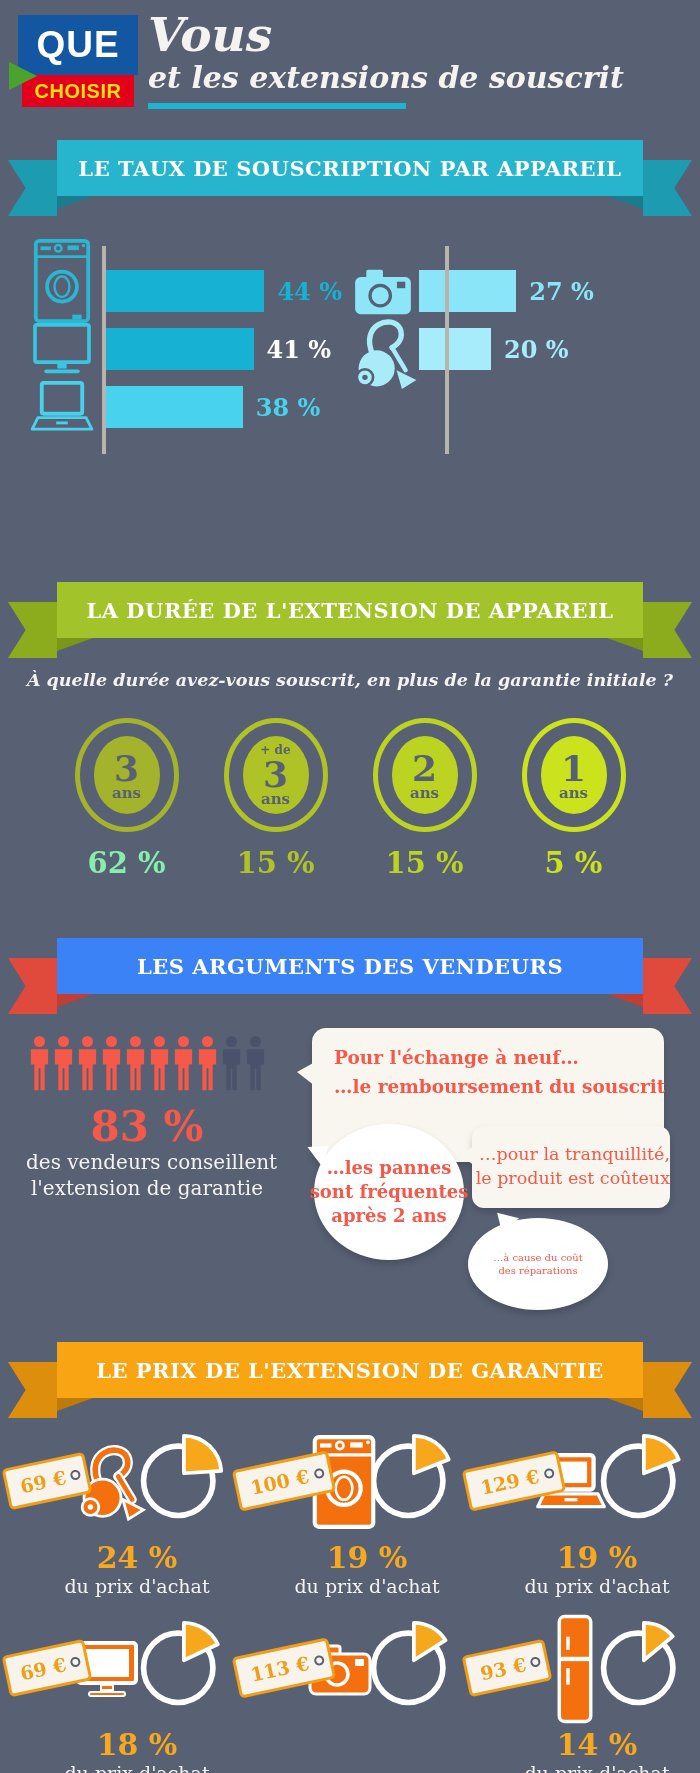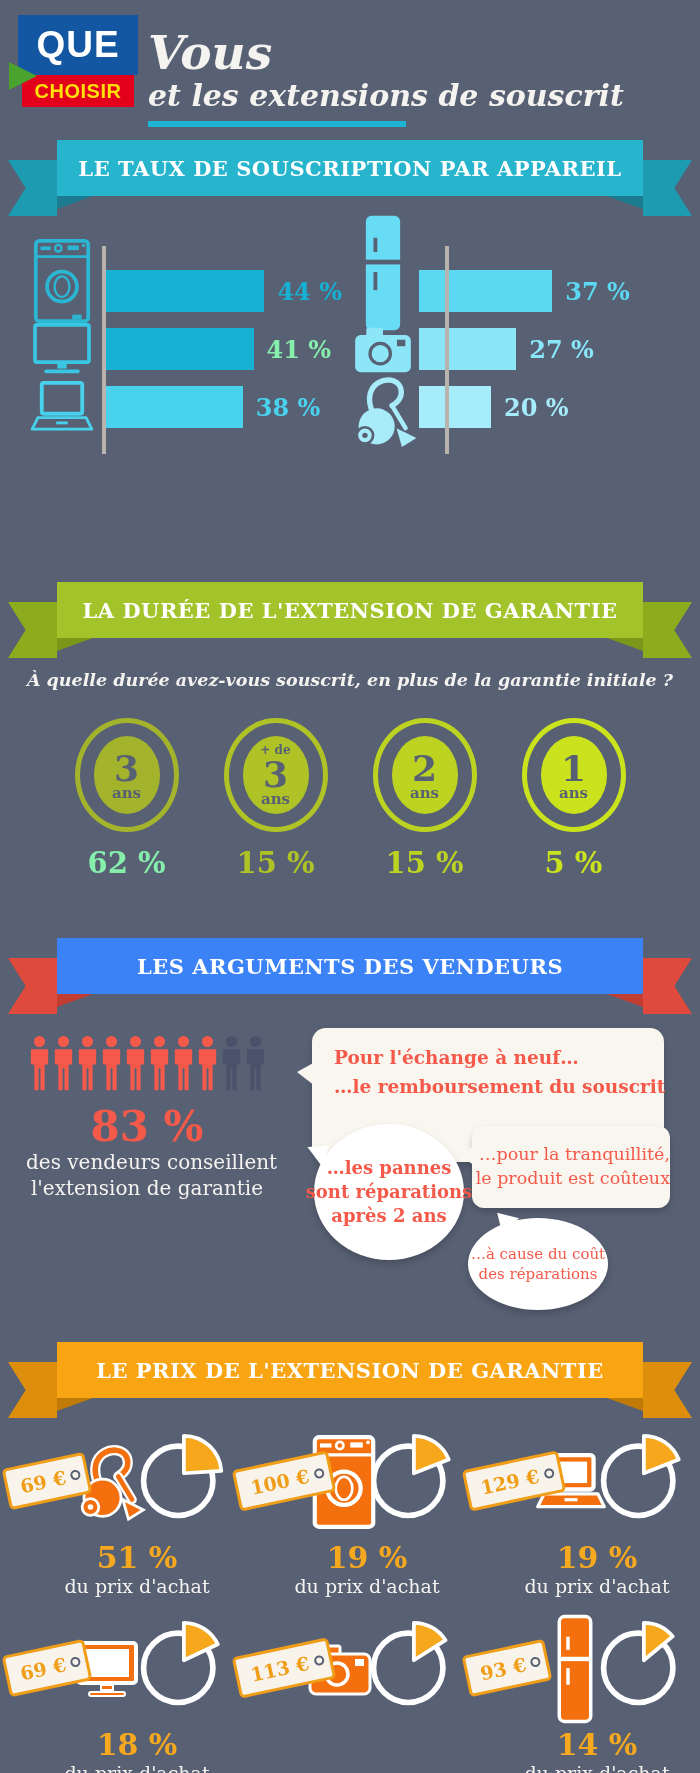--- a/index.html
+++ b/index.html
@@ -12,21 +12,21 @@
   }
   
   .header{position:relative;height:140px;flex:0 0 auto;}
   .logo{position:absolute;left:18px;top:15px;width:120px;height:92px;font-family:"Liberation Sans",sans-serif;}
   .logo-blue{position:absolute;left:0;top:0;width:120px;height:60px;background:#1356a2;color:#fff;
     font-weight:bold;font-size:37px;display:flex;align-items:center;justify-content:center;letter-spacing:1px;}
   .logo-red{position:absolute;left:4px;top:60px;width:112px;height:32px;background:#e2001a;color:#ffe10a;
     font-weight:bold;font-size:20px;display:flex;align-items:center;justify-content:center;letter-spacing:.5px;}
   .logo-tri{position:absolute;left:-9px;top:47px;width:0;height:0;
     border-left:28px solid #4ba32f;border-top:14px solid transparent;border-bottom:14px solid transparent;}
-  .title-block{position:absolute;left:148px;top:28px;color:#f5f3f0;font-style:italic;}
+  .title-block{position:absolute;left:148px;top:10px;color:#f5f3f0;font-style:italic;}
   .title-line1{font-size:47px;font-weight:bold;line-height:1.05;}
   .title-line2{font-size:30px;font-weight:bold;line-height:1.25;white-space:nowrap;}
   .title-underline{margin-top:6px;width:258px;height:6px;background:#1db4d3;}
   
   .ribbon{position:relative;margin:0 57px;height:56px;flex:0 0 auto;
     display:flex;align-items:center;justify-content:center;}
   .ribbon-label{color:#fff;font-weight:bold;font-size:21px;letter-spacing:.5px;white-space:nowrap;}
   .wing{position:absolute;top:20px;width:49px;height:56px;}
   .wing.left{left:-49px;clip-path:polygon(0 0,100% 0,100% 100%,0 100%,36% 50%);}
   .wing.right{right:-49px;clip-path:polygon(0 0,100% 0,64% 50%,100% 100%,0 100%);}
@@ -73,21 +73,21 @@
     border-top:10px solid transparent;border-bottom:14px solid transparent;border-right:18px solid #f9f5ef;}
   .bubble-ellipse{border-radius:50%;display:flex;flex-direction:column;align-items:center;justify-content:center;text-align:center;}
   .bubble-2{left:314px;top:102px;width:150px;height:136px;font-weight:bold;font-size:18px;line-height:1.35;}
   .bubble-2::before{content:"";position:absolute;left:-8px;top:18px;width:0;height:0;transform:rotate(18deg);
     border-top:8px solid transparent;border-bottom:14px solid transparent;border-right:20px solid #ffffff;}
   .bubble-3{left:472px;top:104px;width:198px;height:82px;border-radius:12px;
     display:flex;flex-direction:column;align-items:flex-end;justify-content:center;text-align:center;
     font-size:17.5px;line-height:1.35;}
   .bubble-3::before{content:"";position:absolute;left:-14px;top:20px;width:0;height:0;
     border-top:8px solid transparent;border-bottom:12px solid transparent;border-right:17px solid #f9f5ef;}
-  .bubble-4{left:468px;top:196px;width:140px;height:92px;font-size:15px;line-height:1.35;}
+  .bubble-4{left:468px;top:196px;width:140px;height:92px;font-size:10px;line-height:1.35;}
   .bubble-4::before{content:"";position:absolute;left:26px;top:-9px;width:0;height:0;transform:rotate(-38deg);
     border-left:8px solid transparent;border-right:14px solid transparent;border-bottom:18px solid #ffffff;}
   
   .sec-prices{margin-top:33px;}
   .price-rows{margin-top:34px;flex:0 0 auto;}
   .price-row{display:flex;justify-content:center;gap:8px;}
   .price-row + .price-row{margin-top:22px;}
   .price-cell{width:222px;display:flex;flex-direction:column;align-items:center;}
   .price-art{position:relative;width:222px;height:100px;}
   .price-pie{position:absolute;right:4px;top:0;z-index:1;}
@@ -148,50 +148,38 @@
         </div>
         <div class="bar-row">
           <div class="icon-box" style="top: 0px;">
             <svg width="62" height="54" viewBox="0 0 64 58" style="overflow:visible">
               <rect x="3" y="3" width="58" height="40" rx="2" fill="none" stroke="#38c6e3" stroke-width="4"></rect>
     <rect x="27" y="45" width="10" height="5" fill="#38c6e3"></rect>
     <rect x="13" y="51" width="38" height="4" rx="2" fill="#38c6e3"></rect>
             </svg>
           </div>
           <div class="bar" style="width: 147.6px; background: rgb(23, 177, 212);"></div>
-          <div class="bar-label" style="color: #86efac;">41 %</div>
+          <div class="bar-label" style="color: #ffffff;">41 %</div>
         </div>
         <div class="bar-row">
           <div class="icon-box" style="top: 0px;">
             <svg width="64" height="52" viewBox="0 0 66 54" style="overflow:visible">
               <rect x="12" y="2" width="42" height="32" rx="2" fill="none" stroke="#48d1ec" stroke-width="4"></rect>
     <polygon points="8,38 58,38 64,50 2,50" fill="none" stroke="#48d1ec" stroke-width="3" stroke-linejoin="round"></polygon>
     <rect x="27" y="42" width="12" height="3" fill="#48d1ec"></rect>
             </svg>
           </div>
           <div class="bar" style="width: 136.8px; background: rgb(73, 210, 238);"></div>
           <div class="bar-label" style="color: rgb(73, 210, 238);">38 %</div>
         </div>
       </div>
   </div>
   <div class="sub-col col-right">
     <div class="axis"></div>
     <div class="rows">
-        <div class="bar-row">
-          <div class="icon-box" style="top: -18px;">
-            <svg width="40" height="122" viewBox="0 0 42 126" style="overflow:visible">
-              <rect x="3" y="3" width="36" height="120" rx="6" fill="#68dcf4"></rect>
-    <rect x="2" y="49" width="38" height="5" fill="#586074"></rect>
-    <rect x="11" y="26" width="4" height="15" fill="#586074"></rect>
-    <rect x="11" y="62" width="4" height="19" fill="#586074"></rect>
-            </svg>
-          </div>
-          <div class="bar" style="width: 133.2px; background: rgb(92, 217, 242);"></div>
-          <div class="bar-label" style="color: rgb(92, 217, 242);">37 %</div>
-        </div>
         <div class="bar-row">
           <div class="icon-box" style="top: 0px;">
             <svg width="60" height="52" viewBox="0 0 64 56" style="overflow:visible">
               <rect x="14" y="5" width="18" height="11" rx="2" fill="#8ce6f8"></rect>
     <rect x="2" y="13" width="60" height="40" rx="6" fill="#8ce6f8"></rect>
     <circle cx="29" cy="33" r="11" fill="#8ce6f8" stroke="#586074" stroke-width="3.5"></circle>
     <rect x="47" y="18" width="9" height="7" fill="#586074"></rect>
             </svg>
           </div>
           <div class="bar" style="width: 97.2px; background: rgb(138, 229, 248);"></div>
@@ -214,21 +202,21 @@
         </div>
       </div>
   </div>
 </div>
 
 <div class="ribbon sec-duration" style="background: rgb(163, 195, 42);">
   <div class="wing left" style="background: rgb(140, 172, 29);"></div>
   <div class="wing right" style="background: rgb(140, 172, 29);"></div>
   <div class="fold left" style="background: rgb(122, 151, 25);"></div>
   <div class="fold right" style="background: rgb(122, 151, 25);"></div>
-  <div class="ribbon-label">LA DURÉE DE L'EXTENSION DE GARANTIE</div>
+  <div class="ribbon-label">LA DURÉE DE L'EXTENSION DE APPAREIL</div>
 </div>
 
 <div class="question">À quelle durée avez-vous souscrit, en plus de la garantie initiale ?</div>
 <div class="circles">
     <div class="circle-item">
       <div class="circle-outer" style="border-color: rgb(163, 179, 44);">
         <div class="circle-inner" style="background: rgb(163, 179, 44);">
           <div class="circle-number">3</div>
           <div class="circle-suffix">ans</div>
         </div>
@@ -322,21 +310,21 @@
     <div class="stat-line">l'extension de garantie</div>
   </div>
 
   <div class="bubble bubble-1" style="color: rgb(244, 89, 74); background: rgb(249, 245, 239);">
     <div class="b-line">Pour l'échange à neuf…</div>
     <div class="b-line">…le remboursement du souscrit</div>
   </div>
 
   <div class="bubble bubble-ellipse bubble-2" style="color: rgb(244, 89, 74); background: rgb(255, 255, 255);">
     <div class="b-line">…les pannes</div>
-    <div class="b-line">sont réparations</div>
+    <div class="b-line">sont fréquentes</div>
     <div class="b-line">après 2 ans</div>
   </div>
 
   <div class="bubble bubble-3" style="color: rgb(244, 89, 74); background: rgb(249, 245, 239);">
     <div class="b-line">…pour la tranquillité,</div>
     <div class="b-line">le produit est coûteux</div>
   </div>
 
   <div class="bubble bubble-ellipse bubble-4" style="color: rgb(244, 89, 74); background: rgb(255, 255, 255);">
     <div class="b-line">…à cause du coût</div>
@@ -370,21 +358,21 @@
     <polygon points="56,62 78,73 62,83" fill="#f4700e" stroke="#fff" stroke-width="3"></polygon>
     <circle cx="21" cy="70" r="9" fill="#f4700e" stroke="#fff" stroke-width="3"></circle>
     <circle cx="21" cy="70" r="3" fill="#fff"></circle>
             </svg>
           </div>
           <div class="tag">
             <span class="tag-text">69 €</span>
             <span class="tag-hole"></span>
           </div>
         </div>
-        <div class="price-pct" style="color: rgb(246, 168, 30);">51 %</div>
+        <div class="price-pct" style="color: rgb(246, 168, 30);">24 %</div>
         <div class="price-caption">du prix d'achat</div>
       </div>
       <div class="price-cell">
         <div class="price-art">
           <div class="price-pie"><svg width="90" height="90" viewBox="0 0 96 96" style="overflow:visible">
   <circle cx="44" cy="52" r="37" fill="#586074" stroke="#fff" stroke-width="6"></circle>
   <path d="M50 44 L50 4 A40 40 0 0 1 87.2 29.3 Z" fill="#f6a71b" stroke="#fff" stroke-width="4" stroke-linejoin="round"></path>
             </svg></div>
           <div class="price-icon" style="left: 68px;">
             <svg width="74" height="96" viewBox="0 0 62 92" style="overflow:visible">

